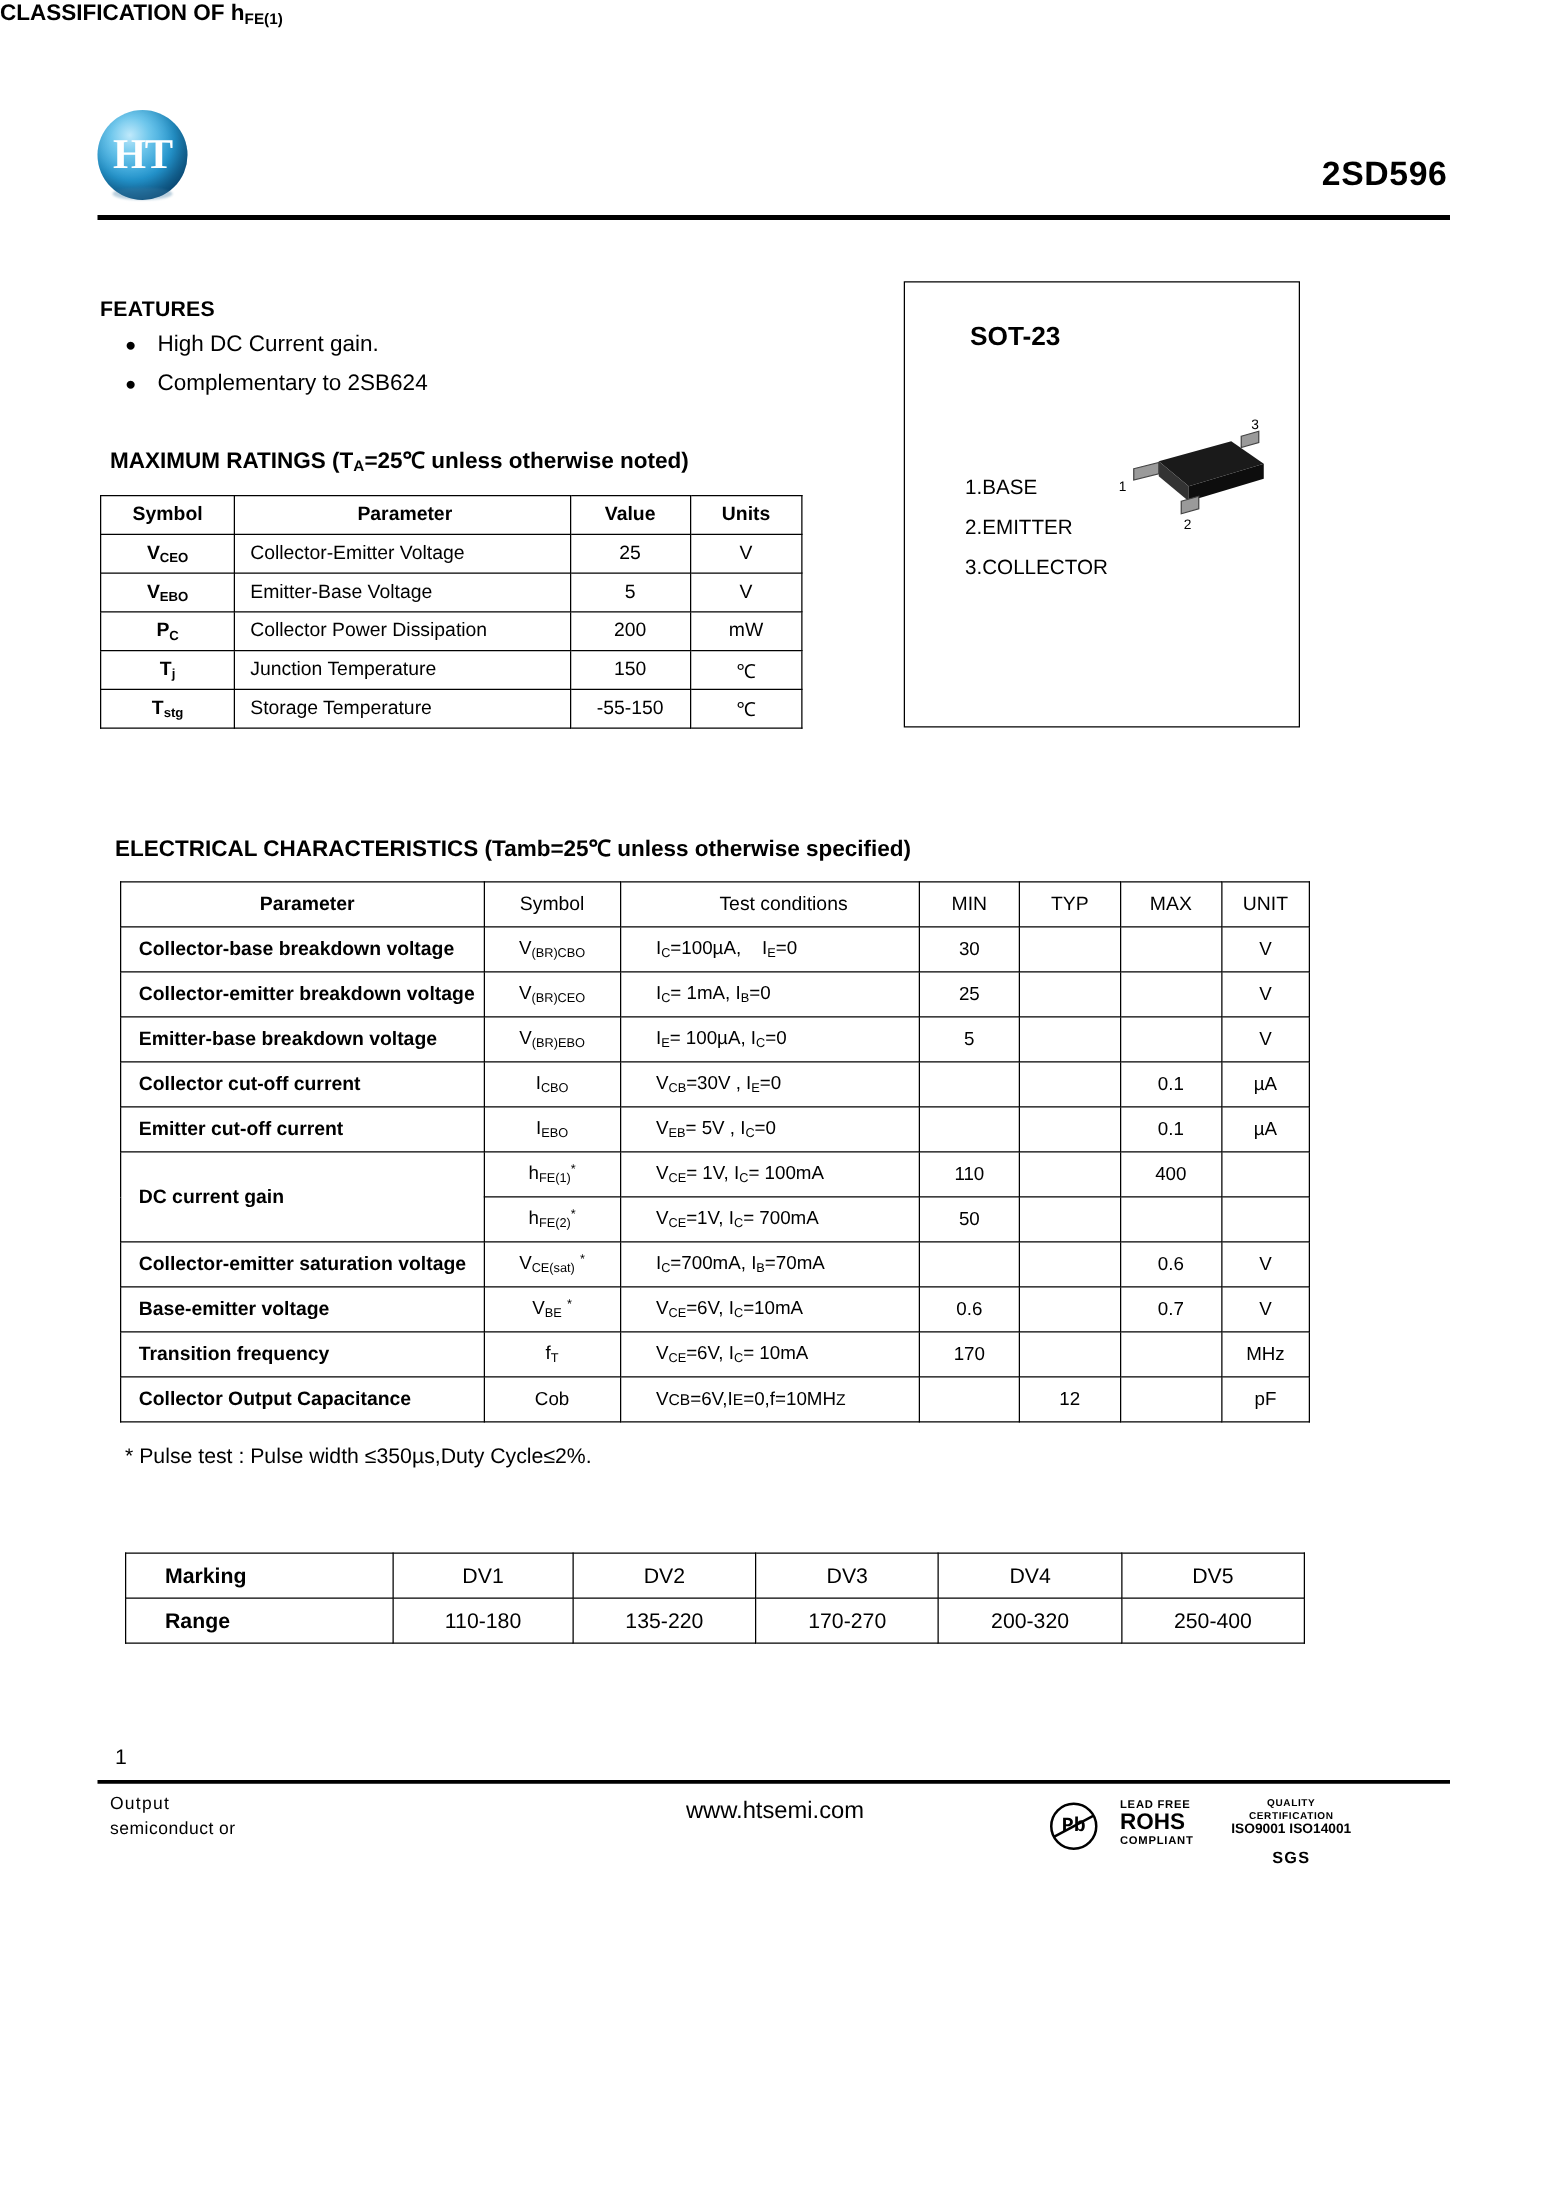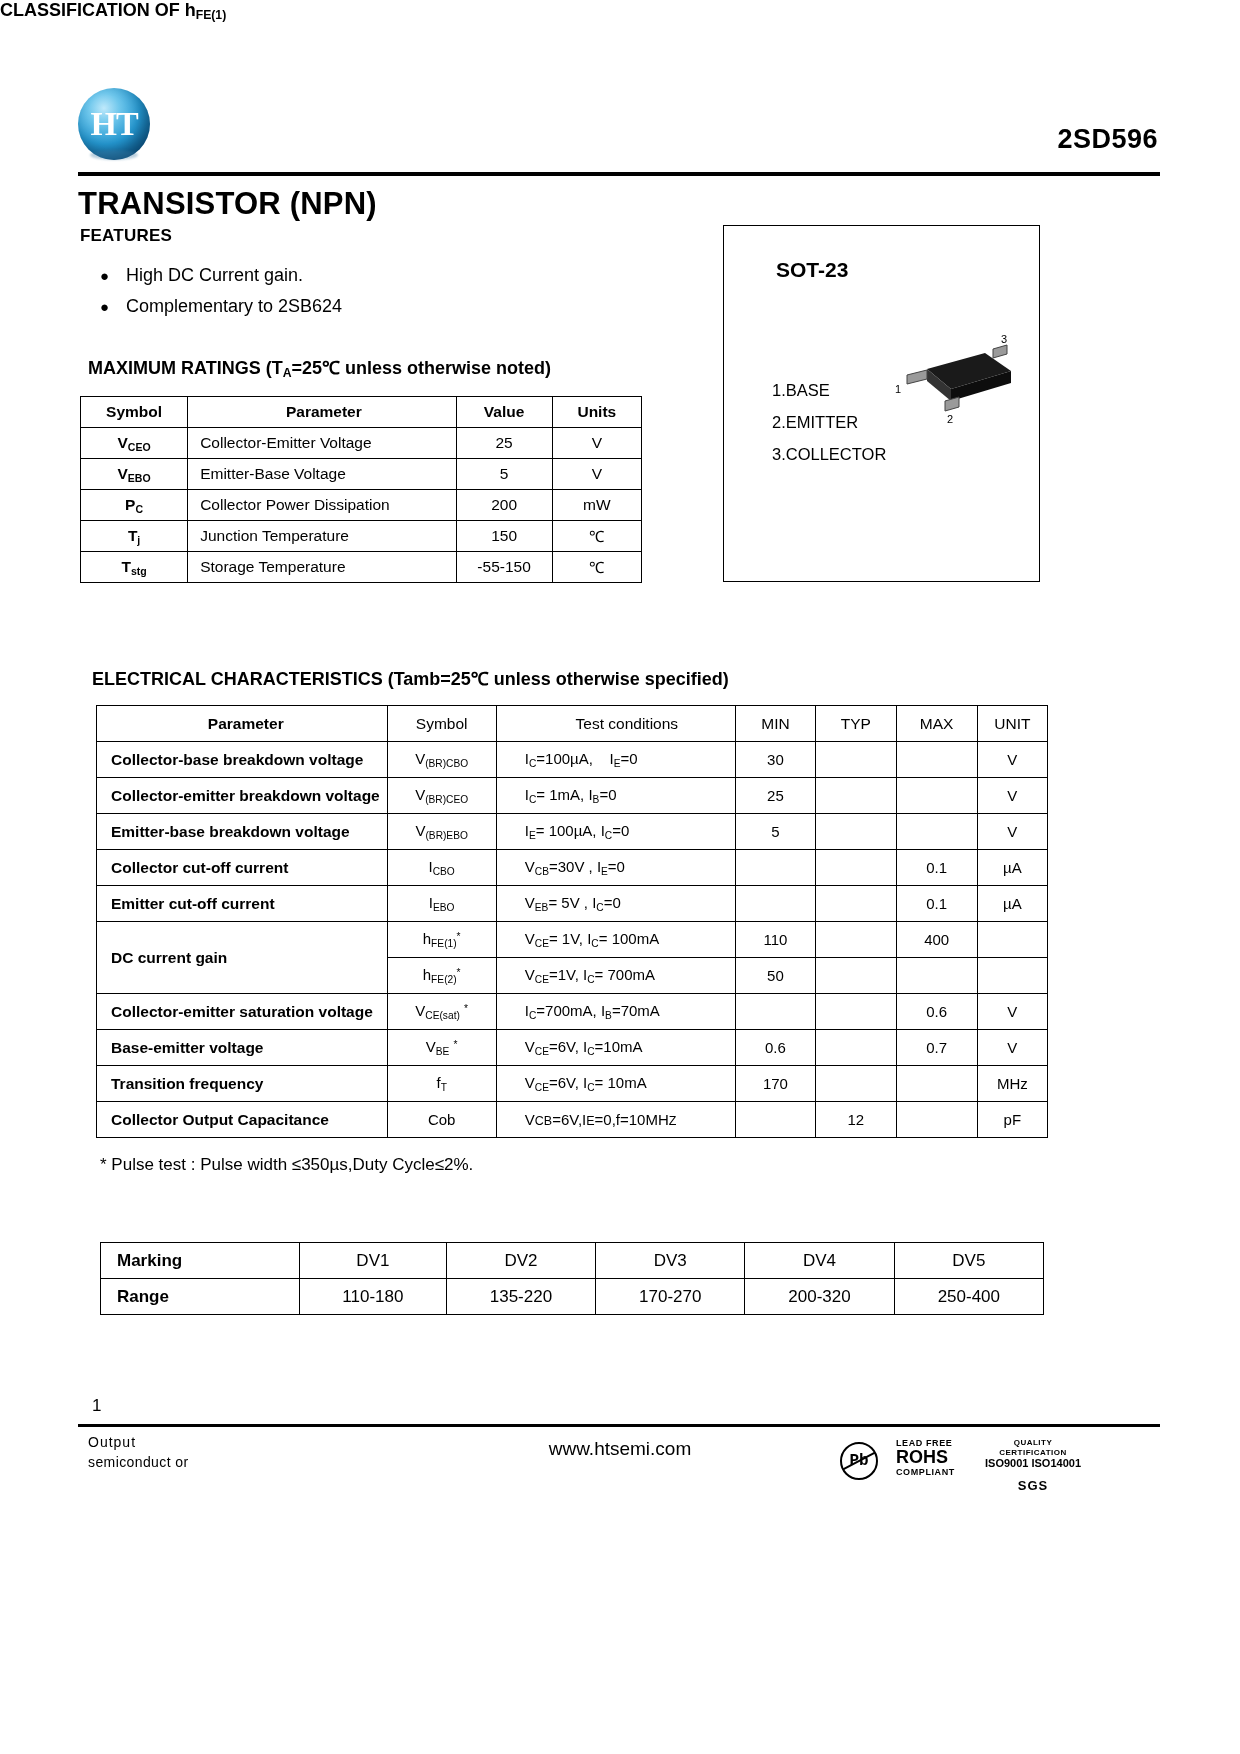--- a/index.html
+++ b/index.html
@@ -22,21 +22,21 @@
         color:#fff;font-weight:bold;font-size:34px;letter-spacing:-1px;
         display:flex;align-items:center;justify-content:center;
         font-family:"Liberation Serif", serif;}
   .logo:after{content:"";position:absolute;left:12px;top:62px;width:48px;height:10px;border-radius:50%;
         background:rgba(60,120,160,.35);filter:blur(1px);}
   .partno{position:absolute;right:0;top:36px;font-size:27px;font-weight:bold;letter-spacing:.5px;}
   .hdr-rule{position:absolute;left:78px;top:172px;width:1082px;height:4px;background:#000;}
 
   
   .doc-title{position:absolute;left:78px;top:186px;font-size:31px;font-weight:bold;letter-spacing:.2px;}
-  .features-h{position:absolute;left:80px;top:226px;font-size:17px;font-weight:bold;letter-spacing:.2px;}
+  .features-h{position:absolute;left:80px;top:238px;font-size:17px;font-weight:bold;letter-spacing:.2px;}
   .feat{position:absolute;left:100px;font-size:18px;}
   .feat .bullet{display:inline-block;width:26px;color:#000;font-size:15px;}
   .feat .txt{display:inline-block;}
   .feat1{top:265px;}
   .feat2{top:296px;}
 
   .sec-h{position:absolute;font-size:18px;font-weight:bold;}
   .sec-max{left:88px;top:355px;}
   .sec-elec{left:92px;top:666px;}
   .sec-class{left:98px;top:1216px;font-size:18px;font-weight:bold;}
@@ -67,21 +67,21 @@
   .t-elec .c-par{width:310px;text-align:left;padding-left:14px;font-weight:bold;font-size:15.5px;}
   .t-elec .c-sym{width:106px;text-align:center;}
   .t-elec .c-cond{width:216px;text-align:left;padding-left:28px;}
   .t-elec .c-num{width:76px;text-align:center;}
   .t-elec .c-unit{width:62px;text-align:center;}
 
   .note{position:absolute;left:100px;top:1155px;font-size:17px;}
 
   .t-class{position:absolute;left:100px;top:1242px;width:944px;font-size:17px;}
   .t-class td{border:1px solid #000;height:35px;text-align:center;padding:0 6px;}
-  .t-class td.lbl{text-align:left;padding-left:16px;font-weight:bold;width:176px;}
+  .t-class td.lbl{text-align:left;padding-left:31px;font-weight:bold;width:176px;}
 
   
   .pagenum{position:absolute;left:92px;top:1396px;font-size:17px;}
   .ftr-rule{position:absolute;left:78px;top:1424px;width:1082px;height:3px;background:#000;}
   .ftr-left{position:absolute;left:88px;top:1432px;font-size:14px;line-height:20px;letter-spacing:1px;}
   .ftr-left .l2{letter-spacing:.4px;}
   .ftr-url{position:absolute;left:0;right:0;top:1438px;text-align:center;font-size:19px;}
   .ftr-marks{position:absolute;left:840px;top:1436px;width:300px;height:48px;}
   .pbmark{position:absolute;left:0;top:6px;width:34px;height:34px;border:2.5px solid #000;border-radius:50%;
           font-size:16px;font-weight:bold;display:flex;align-items:center;justify-content:center;
@@ -99,21 +99,20 @@
 <div class="page">
 
   <div class="hdr">
     <div class="logo">
       <div class="glyph">HT</div>
     </div>
     <div class="partno">2SD596</div>
   </div>
   <div class="hdr-rule"></div>
 
-  <div class="doc-title">TRANSISTOR (NPN)</div>
   <div class="features-h">FEATURES</div>
 
   <div class="feat feat1">
     <span class="bullet">●</span><span class="txt">High DC Current gain.</span>
   </div>
   <div class="feat feat2">
     <span class="bullet">●</span><span class="txt">Complementary to 2SB624</span>
   </div>
 
   <div class="sec-h sec-max">

